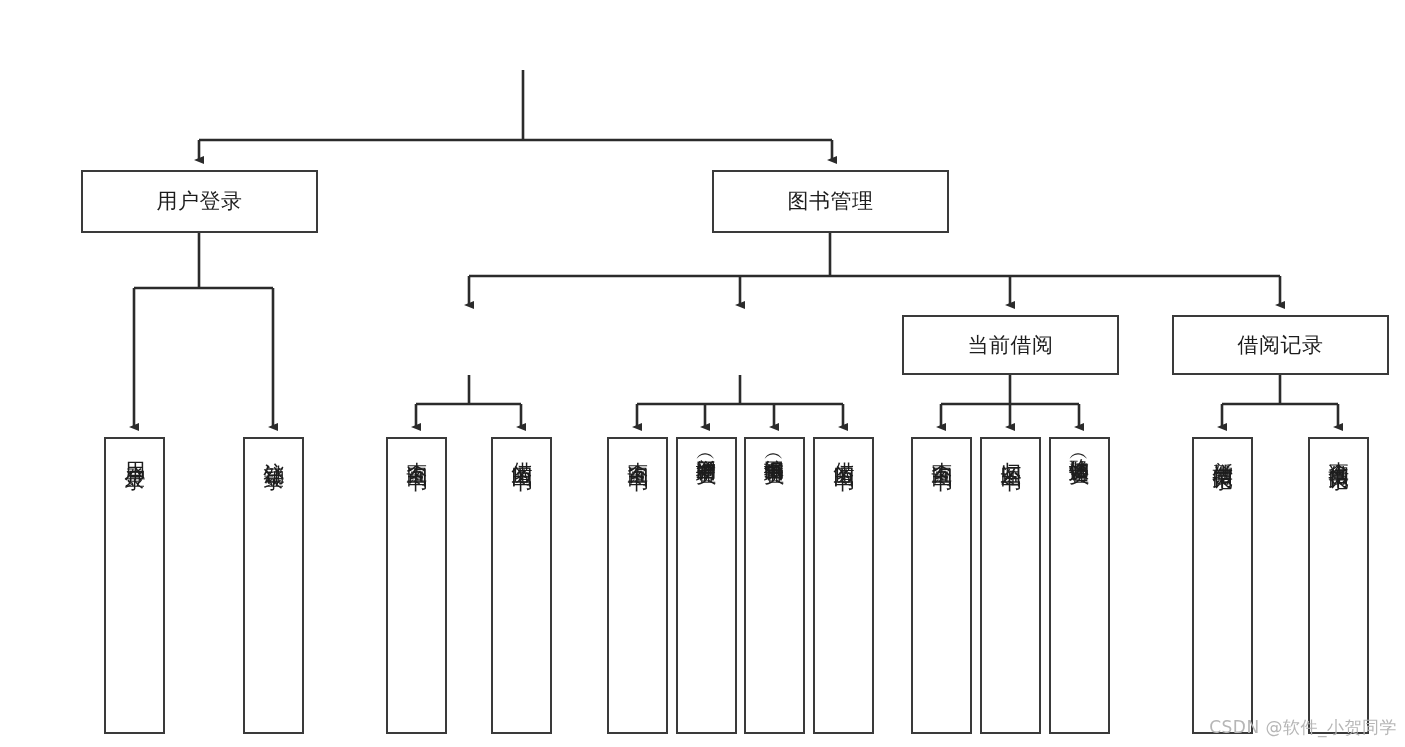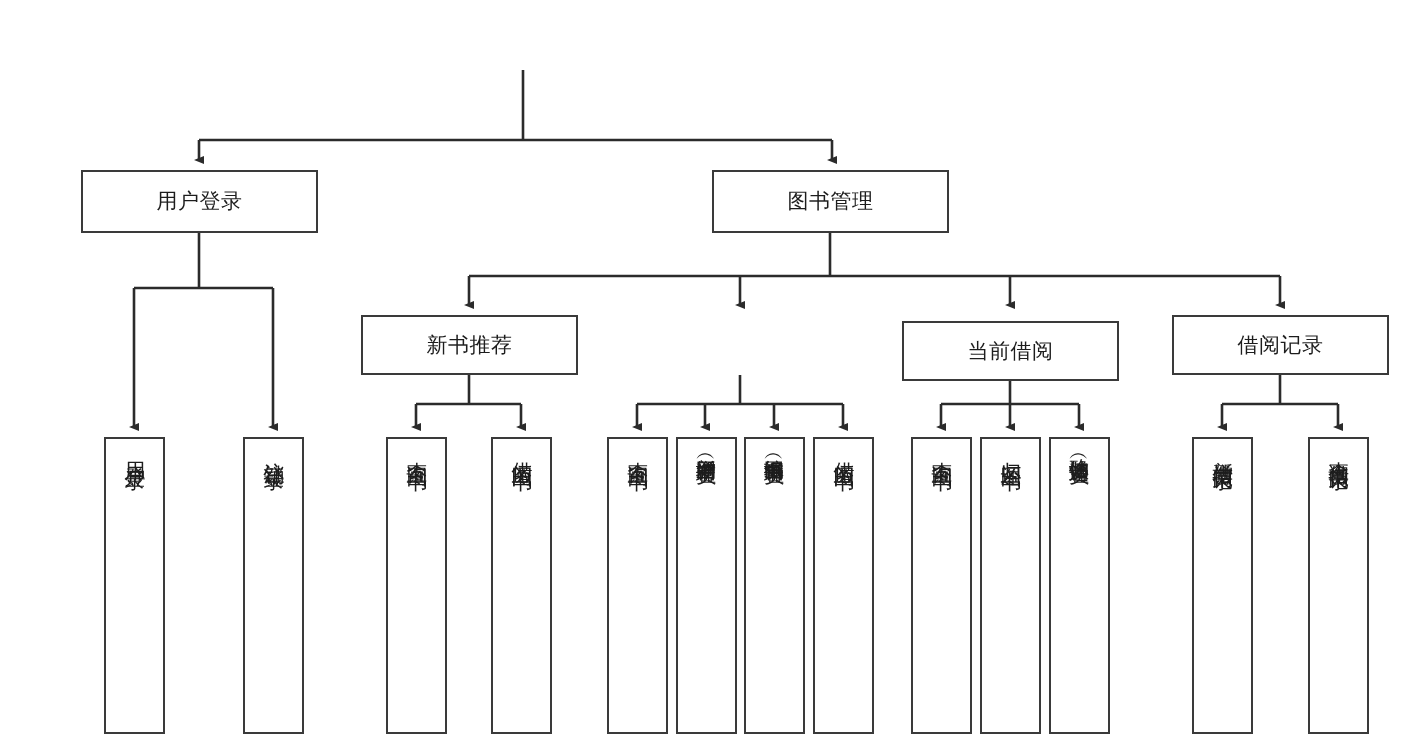--- a/index.html
+++ b/index.html
@@ -142,26 +142,23 @@
 
 
   <div class="node horiz" style="left:81px; top:170px; width:237px; height:63px;">
     <span class="label">用户登录</span>
   </div>
 
   <div class="node horiz" style="left:712px; top:170px; width:237px; height:63px;">
     <span class="label">图书管理</span>
   </div>
 
-  <div class="node horiz" style="left:361px; top:315px; width:217px; height:60px;">
-    <span class="label">新书推荐</span>
-  </div>
-
-
-  <div class="node horiz" style="left:902px; top:315px; width:217px; height:60px;margin-top:6px;">
+
+
+  <div class="node horiz" style="left:902px; top:315px; width:217px; height:60px;">
     <span class="label">当前借阅</span>
   </div>
 
   <div class="node horiz" style="left:1172px; top:315px; width:217px; height:60px;">
     <span class="label">借阅记录</span>
   </div>
 
   <div class="node vert" style="left:104px; top:437px; width:61px; height:297px;">
     <span class="label">用户登录</span>
   </div>
@@ -207,14 +204,15 @@
   </div>
 
   <div class="node vert mid-text" style="left:1192px; top:437px; width:61px; height:297px;">
     <span class="label">新增借阅记录</span>
   </div>
 
   <div class="node vert mid-text" style="left:1308px; top:437px; width:61px; height:297px;">
     <span class="label">查询借阅记录</span>
   </div>
 
+  <div class="watermark">CSDN @软件_小贺同学</div>
 
 </div>
 
 </body></html>

